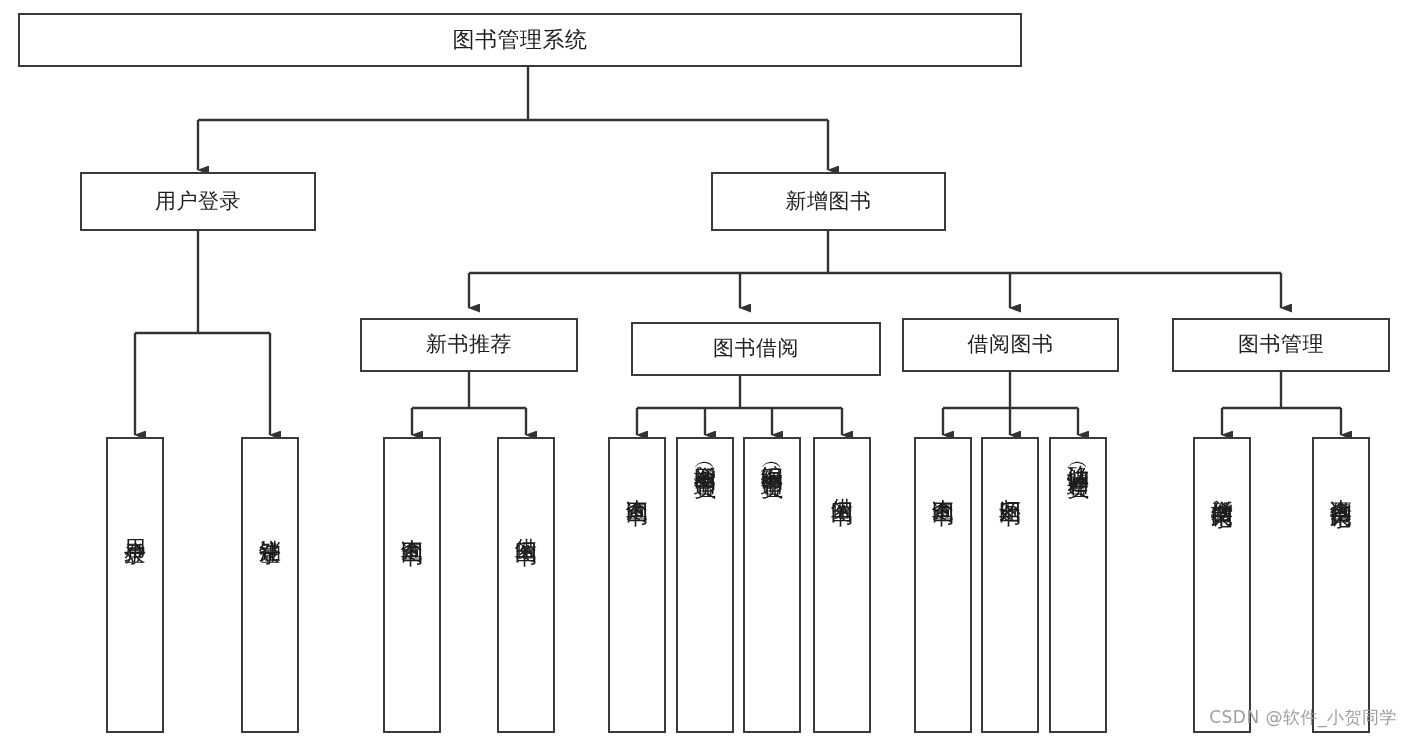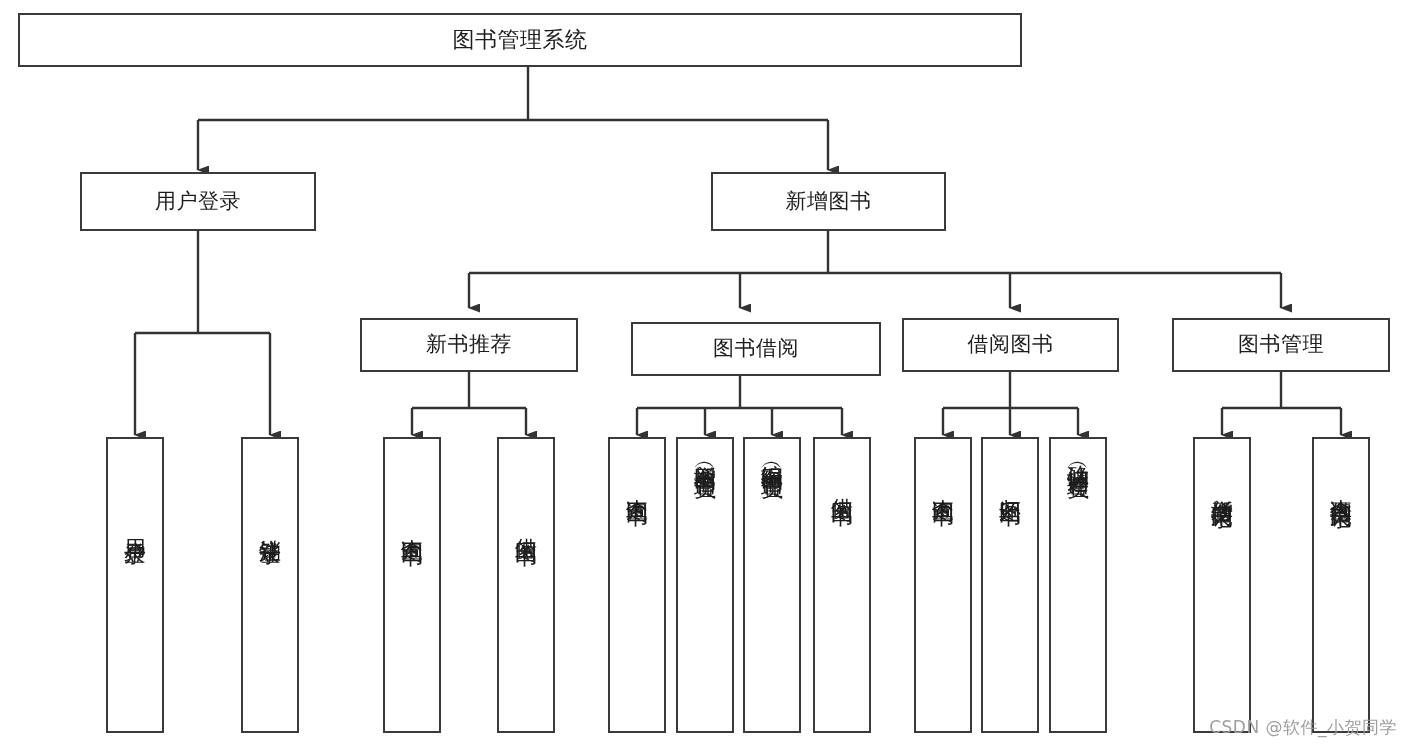--- a/index.html
+++ b/index.html
@@ -64,21 +64,21 @@
   }
   .v-node.medium .node-label {
     margin-top: 38px;
   }
   .v-node.tall .node-label {
     margin-top: 4px;
   }
   .watermark {
     position: absolute;
     right: 8px;
-    bottom: 8px;
+    bottom: 18px;
     font-size: 17px;
     color: #9e9e9e;
     white-space: nowrap;
     letter-spacing: 0.5px;
   }
 </style>
 </head>
 <body>
 
 <div id="canvas">

